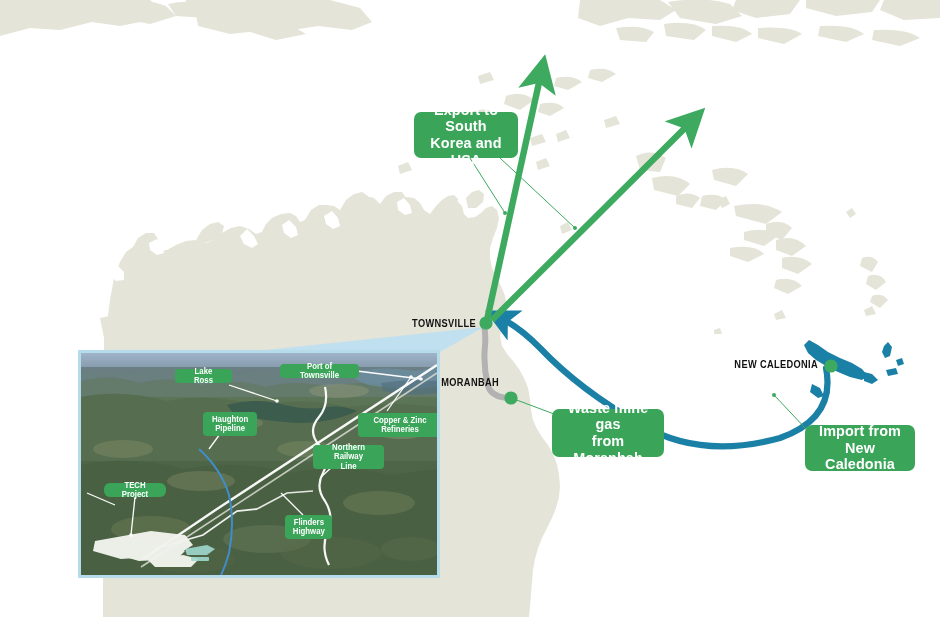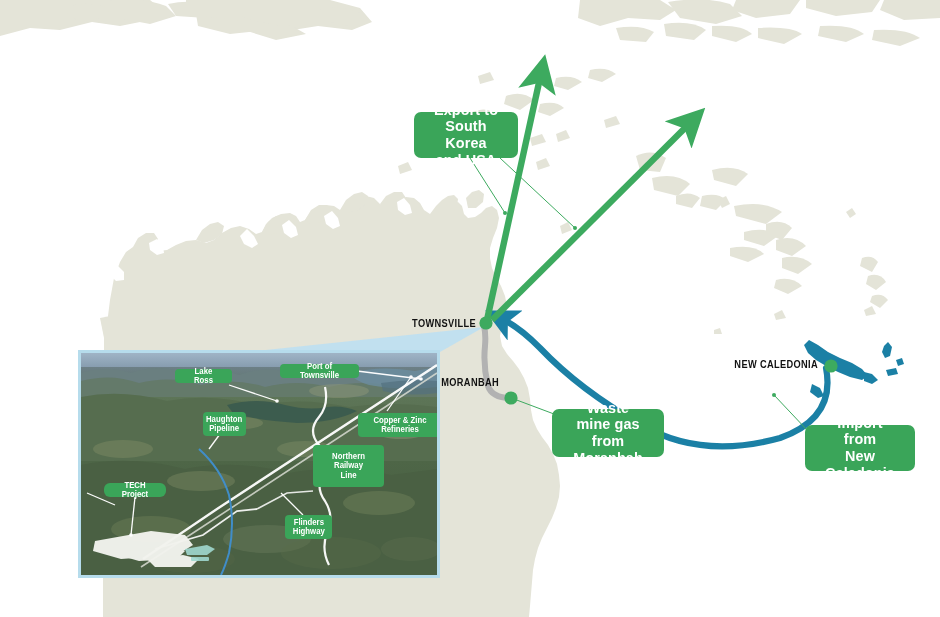--- a/index.html
+++ b/index.html
@@ -39,21 +39,21 @@
     border-radius: 7px;
     color: #ffffff;
     font-family: "Liberation Sans", sans-serif;
     font-weight: bold;
     font-size: 15.5px;
     line-height: 1.08;
     text-align: center;
     display: flex;
     align-items: center;
     justify-content: flex-end;
-    padding: 6px 16px;
+    padding: 6px 8px;
     box-sizing: border-box;
     letter-spacing: 0.1px;
   }
   .callout span { display: block; transform: scaleX(0.93); }
 
   
   #inset {
     position: absolute;
     left: 78px;
     top: 350px;
@@ -452,33 +452,33 @@
         <path d="M6 140 L34 152"></path>
       </g>
     </svg>
 
     <div class="inset-callout" style="left:94px; top:16px; width:57px; height:14px;">
       <span>Lake Ross</span>
     </div>
     <div class="inset-callout" style="left:199px; top:11px; width:79px; height:14px;">
       <span>Port of Townsville</span>
     </div>
-    <div class="inset-callout" style="left:122px; top:59px; width:43px; height:24px;">
+    <div class="inset-callout" style="left:122px; top:59px; width:54px; height:24px;">
       <div>
         <span>Haughton</span>
         <span>Pipeline</span>
       </div>
     </div>
     <div class="inset-callout" style="left:277px; top:60px; width:84px; height:24px;">
       <div>
         <span>Copper &amp; Zinc</span>
         <span>Refineries</span>
       </div>
     </div>
-    <div class="inset-callout" style="left:232px; top:92px; width:71px; height:42px;">
+    <div class="inset-callout" style="left:232px; top:92px; width:71px; height:24px;">
       <div>
         <span>Northern Railway</span>
         <span>Line</span>
       </div>
     </div>
     <div class="inset-callout" style="left:23px; top:130px; width:62px; height:14px;border-radius:6px;">
       <span>TECH Project</span>
     </div>
     <div class="inset-callout" style="left:204px; top:162px; width:47px; height:24px;">
       <div>

